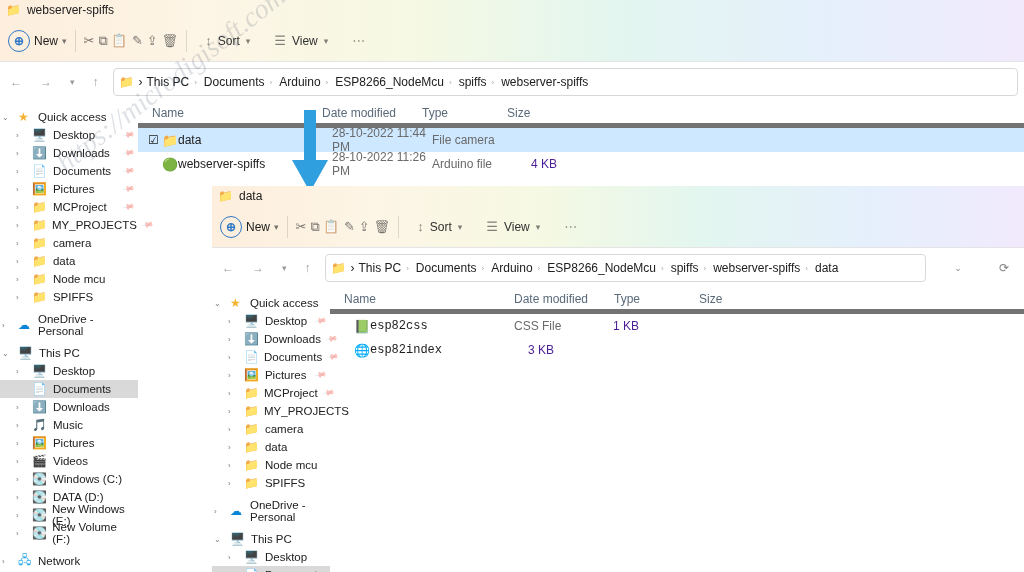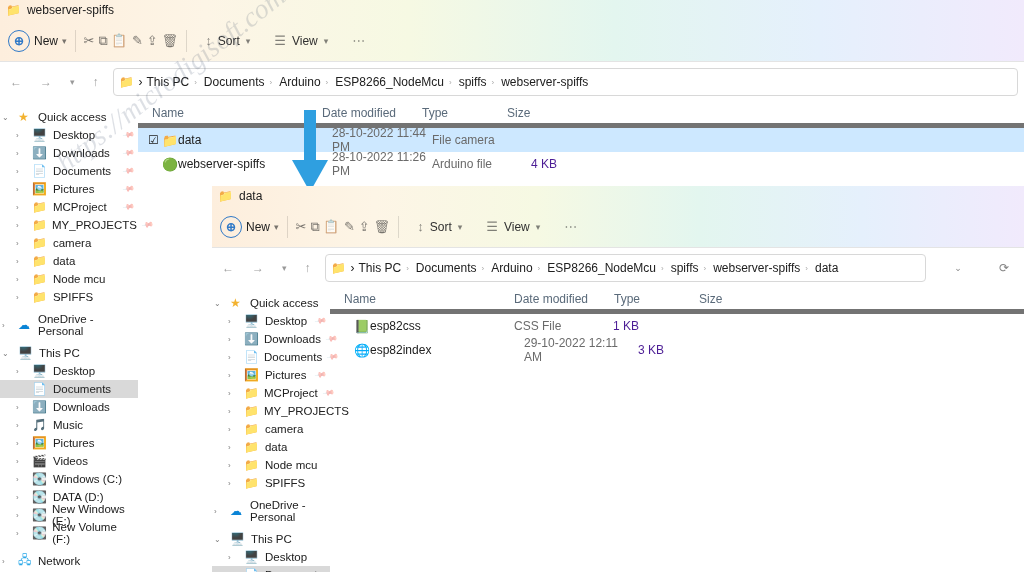--- a/index.html
+++ b/index.html
@@ -42,21 +42,21 @@
 .row .ico { width:16px; font-size:13px; }
 .row .rname { flex:0 0 144px; }
 .row .rdate { flex:0 0 100px; color:#6a6a6a;margin-left:10px; }
 .row .rtype { flex:0 0 85px; color:#6a6a6a; }
 .row .rsize { flex:0 0 40px; text-align:right; color:#4c1d95; }
 .fico.folder { color:#f7c046; }
 .arrow { position:absolute; left:290px; top:110px; width:40px; height:82px; z-index:2; }
 .arrow svg { width:100%; height:100%; }
 .watermark { position:absolute; left:60px; top:150px; font-size:28px; color:rgba(30,50,80,.15); transform:rotate(-38deg); transform-origin:left; z-index:5; pointer-events:none; font-family: Georgia, serif; font-style: italic; }
 .w2 .col-name { flex:0 0 170px; }
-.w2 .row .rname { flex:0 0 144px; }
+.w2 .row .rname { flex:0 0 144px;font-family:Liberation Mono, monospace; }
 .w2sidebar { width:118px; }
 </style>
 </head>
 <body>
 
 <div class="watermark">https://microdigisoft.com 2011</div>
 
 <div class="window w1">
  <div class="titlebar">
    <span class="fico folder">📁</span>
@@ -467,19 +467,18 @@
             <span class="cb"></span>
             <span class="ico">📗</span>
             <span class="rname">esp82css</span>
             <span class="rtype">CSS File</span>
             <span class="rsize">1 KB</span>
           </div>
           <div class="row">
             <span class="cb"></span>
             <span class="ico">🌐</span>
             <span class="rname">esp82index</span>
-            <span class="rdate">29-10-2022 12:11 AM</span>
             <span class="rsize">3 KB</span>
           </div>
         </div>
    </div>
  </div>
 </div>
 
 </body></html>

